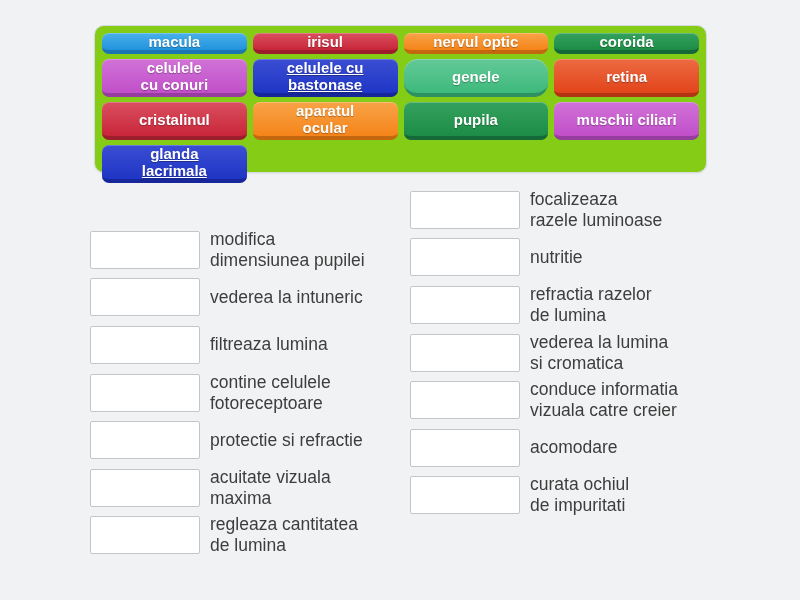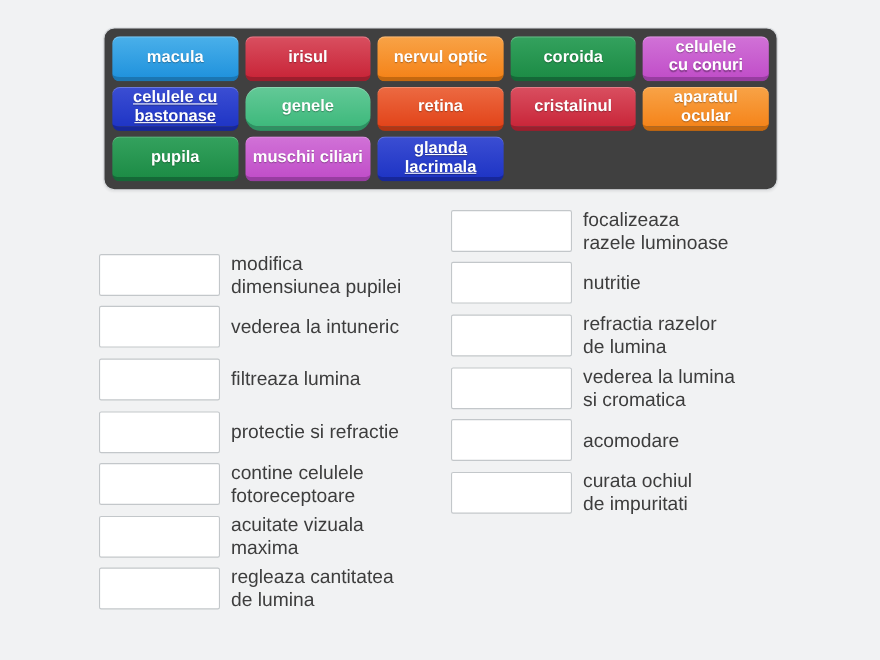--- a/index.html
+++ b/index.html
@@ -8,23 +8,23 @@
     font-family:"Liberation Sans", sans-serif;
     background:#f1f2f3;
     position:relative;
     overflow:hidden;
   }
   .stage { position:absolute; inset:0; }
 
   
   .panel {
     position:absolute; left:94px; top:25px; width:613px; height:148px;
-    background:#404040; border:1px solid #d7dadd; border-radius:10px;
+    background:#84cc16; border:1px solid #d7dadd; border-radius:10px;
     box-shadow:0 1px 2px rgba(0,0,0,0.06);
-    display:grid; grid-template-columns:repeat(5,1fr);
+    display:grid; grid-template-columns:repeat(4,1fr);
     gap:5px 6px; padding:7px;
   }
   .tile {
     border-radius:7px;
     border-bottom:4px solid transparent;
     display:flex; align-items:center; justify-content:center;
     text-align:center;
     color:#ffffff; font-weight:bold; font-size:15px; line-height:17px;
     white-space:pre-line;
     text-shadow:0 1px 1px rgba(0,0,0,0.3);
@@ -91,26 +91,26 @@
     <div class="match-row">
       <div class="slot"></div>
       <div class="match-label">vederea la intuneric</div>
     </div>
     <div class="match-row">
       <div class="slot"></div>
       <div class="match-label">filtreaza lumina</div>
     </div>
     <div class="match-row">
       <div class="slot"></div>
-      <div class="match-label">protectie si refractie</div>
+      <div class="match-label">contine celulele
+fotoreceptoare</div>
     </div>
     <div class="match-row">
       <div class="slot"></div>
-      <div class="match-label">contine celulele
-fotoreceptoare</div>
+      <div class="match-label">protectie si refractie</div>
     </div>
     <div class="match-row">
       <div class="slot"></div>
       <div class="match-label">acuitate vizuala
 maxima</div>
     </div>
     <div class="match-row">
       <div class="slot"></div>
       <div class="match-label">regleaza cantitatea
 de lumina</div>
@@ -132,20 +132,25 @@
       <div class="match-label">refractia razelor
 de lumina</div>
     </div>
     <div class="match-row">
       <div class="slot"></div>
       <div class="match-label">vederea la lumina
 si cromatica</div>
     </div>
     <div class="match-row">
       <div class="slot"></div>
+      <div class="match-label">conduce informatia
+vizuala catre creier</div>
+    </div>
+    <div class="match-row">
+      <div class="slot"></div>
       <div class="match-label">acomodare</div>
     </div>
     <div class="match-row">
       <div class="slot"></div>
       <div class="match-label">curata ochiul
 de impuritati</div>
     </div>
   </div>
 
 </div>

